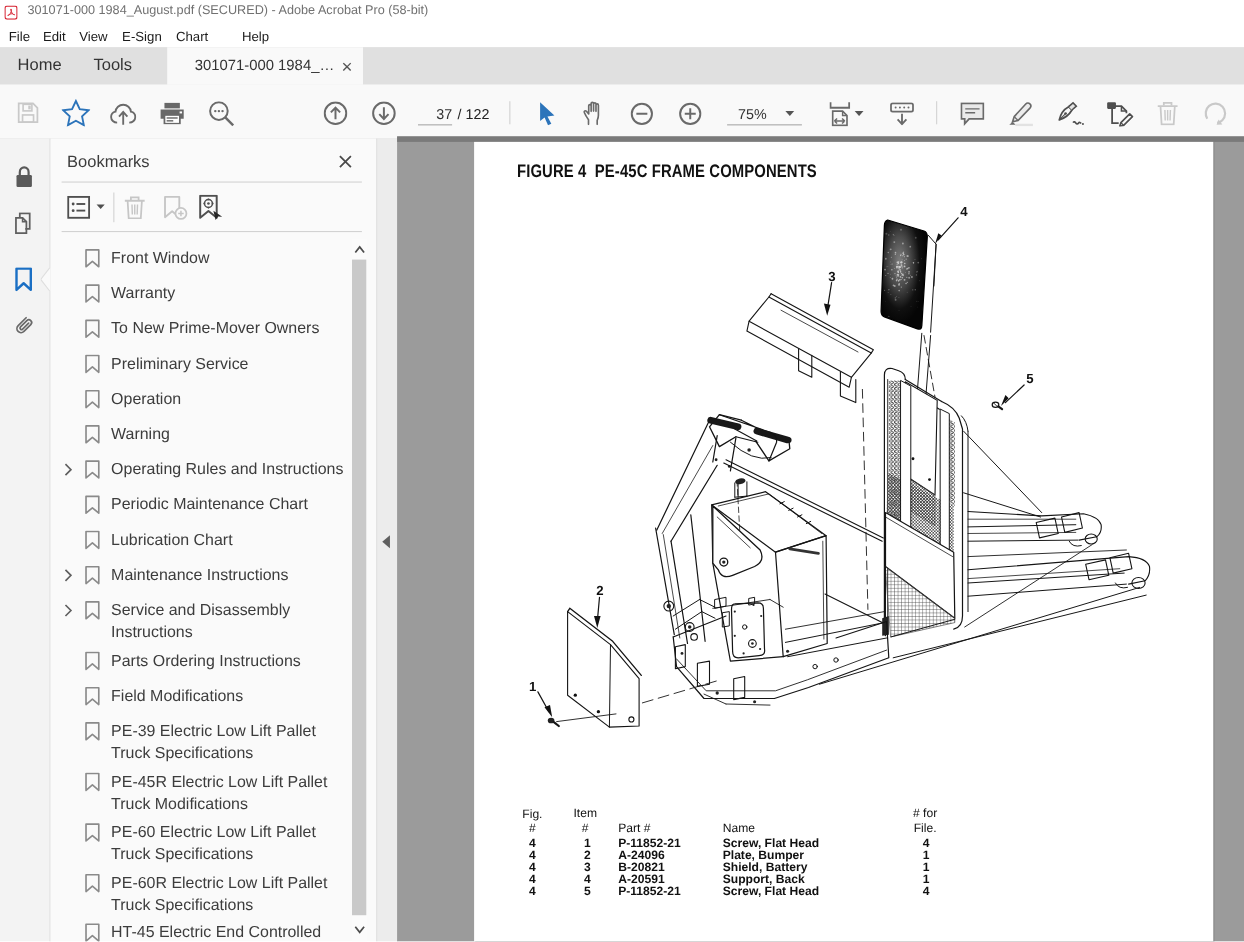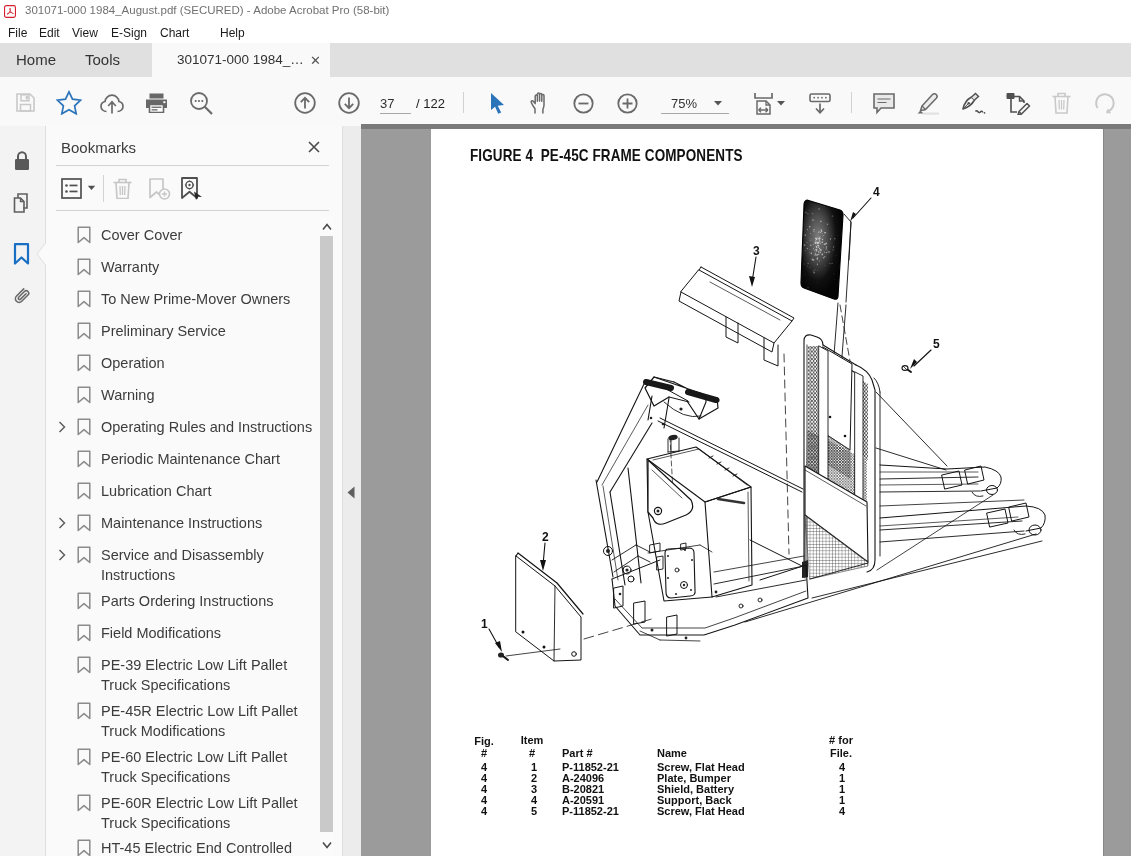--- a/index.html
+++ b/index.html
@@ -151,21 +151,21 @@
   <path d="M7 4 V1.5 H14 V4" fill="none" stroke="#c9c9c9" stroke-width="1.6"></path>
   <path d="M4 4.5 L5 21 H16 L17 4.5" fill="none" stroke="#c9c9c9" stroke-width="1.6"></path>
   <path d="M8 8 L8.3 17.5 M10.5 8 V17.5 M13 8 L12.7 17.5" stroke="#c9c9c9" stroke-width="1.3"></path>
 </svg>
 
 <svg class="ic" style="left:1093px;top:92px" width="23" height="22" viewBox="0 0 23 22">
   <path d="M4.5 16 C2.2 12.2 2.8 7.2 6.2 4.3 C9.8 1.2 15.2 1.5 18.4 5 C21.6 8.5 21.5 13.9 18.2 17.3 C16.9 18.6 15.3 19.4 13.6 19.7" fill="none" stroke="#c9c9c9" stroke-width="2"></path>
   <path d="M14.8 16.6 L13 21.3 L18.2 21.2 Z" fill="#c9c9c9"></path>
 </svg>
 
-<div class="abs" style="left:380px;top:96px;width:31px;height:17px;border-bottom:1px solid #a8a8a8;text-align:left;font-size:13px;color:#333">37</div>
+<div class="abs" style="left:380px;top:96px;width:31px;height:17px;border-bottom:1px solid #a8a8a8;text-align:right;font-size:13px;color:#333">37</div>
 <div class="abs" style="left:416px;top:96px;font-size:13px;color:#222">/ 122</div>
 
 <div class="abs" style="left:661px;top:96px;width:68px;height:17px;border-bottom:1px solid #a8a8a8;font-size:13px;color:#333"><span style="margin-left:10px">75%</span></div>
 <svg class="ic" style="left:713px;top:100px" width="10" height="6" viewBox="0 0 10 6">
     <path d="M1 1 L5 5.4 L9 1 Z" fill="#555"></path>
   </svg>
 
 <div class="abs" style="left:463px;top:92px;width:1px;height:21px;background:#d2d2d2"></div>
 <div class="abs" style="left:851px;top:92px;width:1px;height:21px;background:#d2d2d2"></div>
 
@@ -238,21 +238,21 @@
   <path d="M14 14.5 L16 23 L18.2 19.8 L22 20 Z" fill="#262626"></path>
 </svg>
 <div class="abs" style="left:56px;top:210px;width:273px;height:1px;background:#d2d2d2"></div>
 
 <style>
 .bktxt{position:absolute;left:101px;width:218px;font-size:14.5px;line-height:20px;color:#3c3c3c}
 </style>
 <svg class="ic" style="left:77px;top:226px" width="14" height="18" viewBox="0 0 14 18">
     <path d="M1.2 1.2 H12.8 V16.5 L7 11.6 L1.2 16.5 Z" fill="none" stroke="#8a8a8a" stroke-width="1.5" stroke-linejoin="round"></path>
   </svg>
-<div class="bktxt" style="top:225px">Cover Cover</div>
+<div class="bktxt" style="top:225px">Front Window</div>
 <svg class="ic" style="left:77px;top:258px" width="14" height="18" viewBox="0 0 14 18">
     <path d="M1.2 1.2 H12.8 V16.5 L7 11.6 L1.2 16.5 Z" fill="none" stroke="#8a8a8a" stroke-width="1.5" stroke-linejoin="round"></path>
   </svg>
 <div class="bktxt" style="top:257px">Warranty</div>
 <svg class="ic" style="left:77px;top:290px" width="14" height="18" viewBox="0 0 14 18">
     <path d="M1.2 1.2 H12.8 V16.5 L7 11.6 L1.2 16.5 Z" fill="none" stroke="#8a8a8a" stroke-width="1.5" stroke-linejoin="round"></path>
   </svg>
 <div class="bktxt" style="top:289px">To New Prime-Mover Owners</div>
 <svg class="ic" style="left:77px;top:322px" width="14" height="18" viewBox="0 0 14 18">
     <path d="M1.2 1.2 H12.8 V16.5 L7 11.6 L1.2 16.5 Z" fill="none" stroke="#8a8a8a" stroke-width="1.5" stroke-linejoin="round"></path>
@@ -692,21 +692,21 @@
   <text x="481" y="628">1</text>
   <text x="542" y="541">2</text>
   <text x="753" y="255">3</text>
   <text x="873" y="196">4</text>
   <text x="933" y="348">5</text>
 </g>
 </svg>
 
 <style>
 .tc{position:absolute;font-size:11px;line-height:10.9px;color:#111;white-space:nowrap;font-weight:700}
-.tb{font-weight:700}
+.tb{font-weight:400}
 .cc{transform:translateX(-50%)}
 </style>
 <div class="tc tb cc" style="left:484px;top:736px">Fig.</div>
 <div class="tc tb cc" style="left:484px;top:748px">#</div>
 <div class="tc tb cc" style="left:532px;top:735px">Item</div>
 <div class="tc tb cc" style="left:532px;top:748px">#</div>
 <div class="tc tb" style="left:562px;top:748px">Part #</div>
 <div class="tc tb" style="left:657px;top:748px">Name</div>
 <div class="tc tb cc" style="left:841px;top:735px"># for</div>
 <div class="tc tb cc" style="left:841px;top:748px">File.</div>

